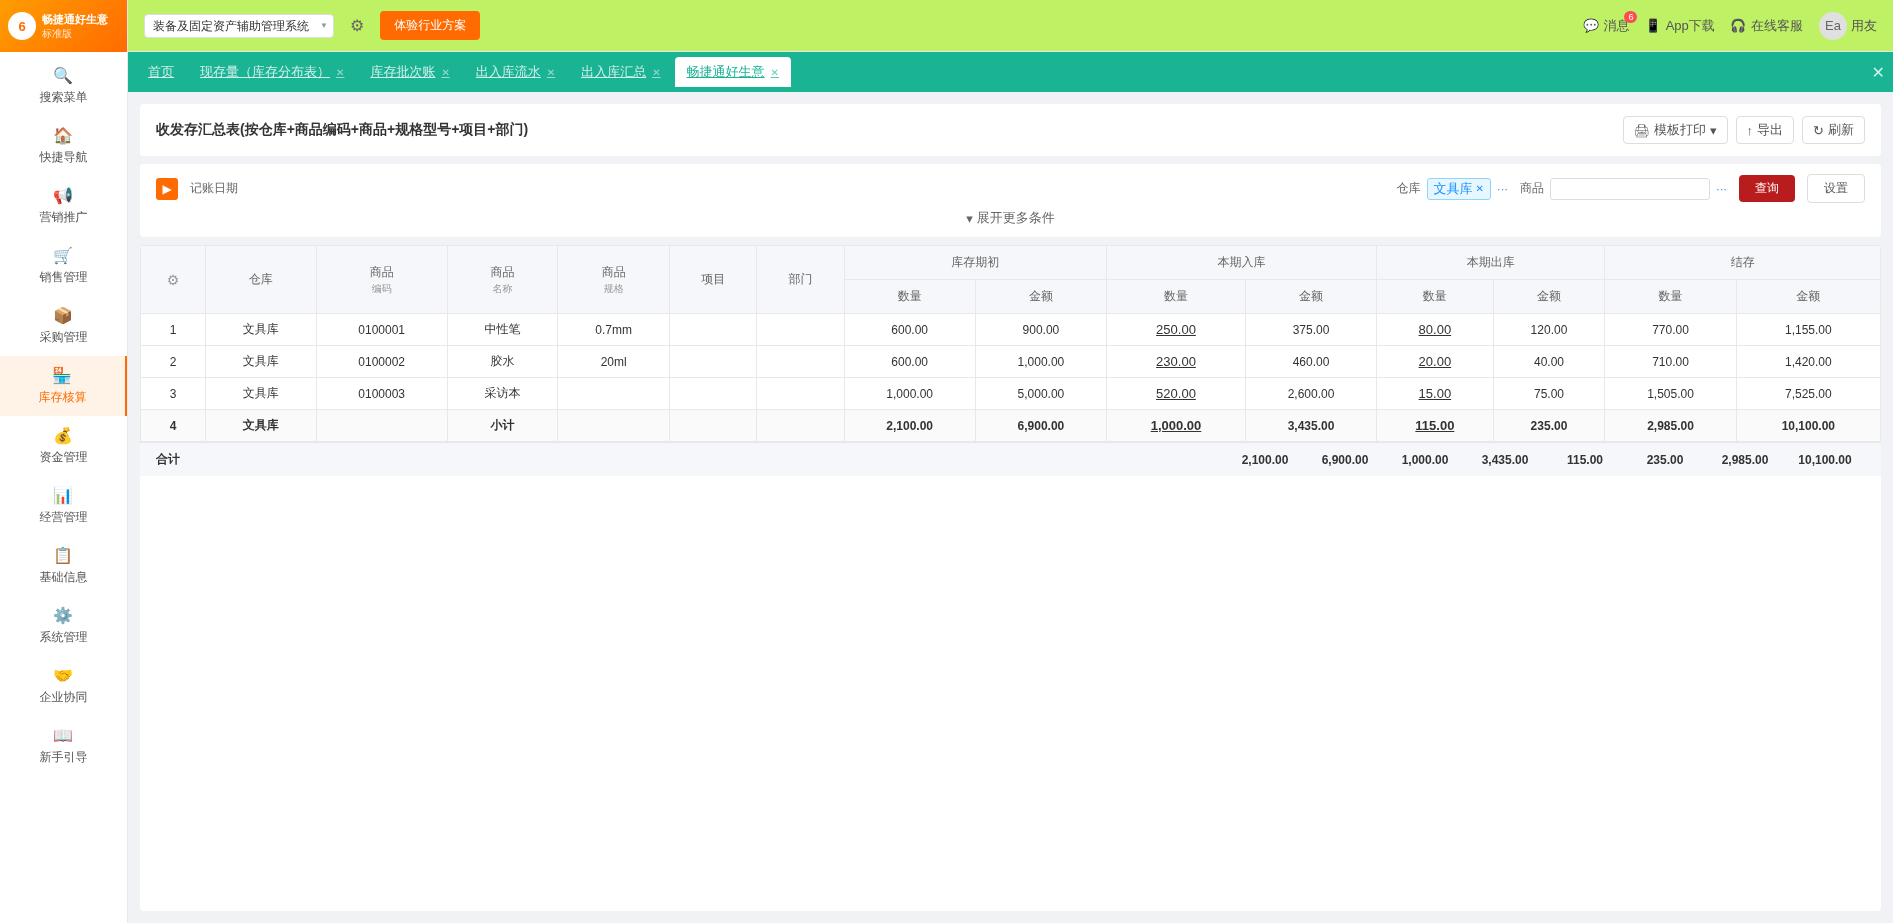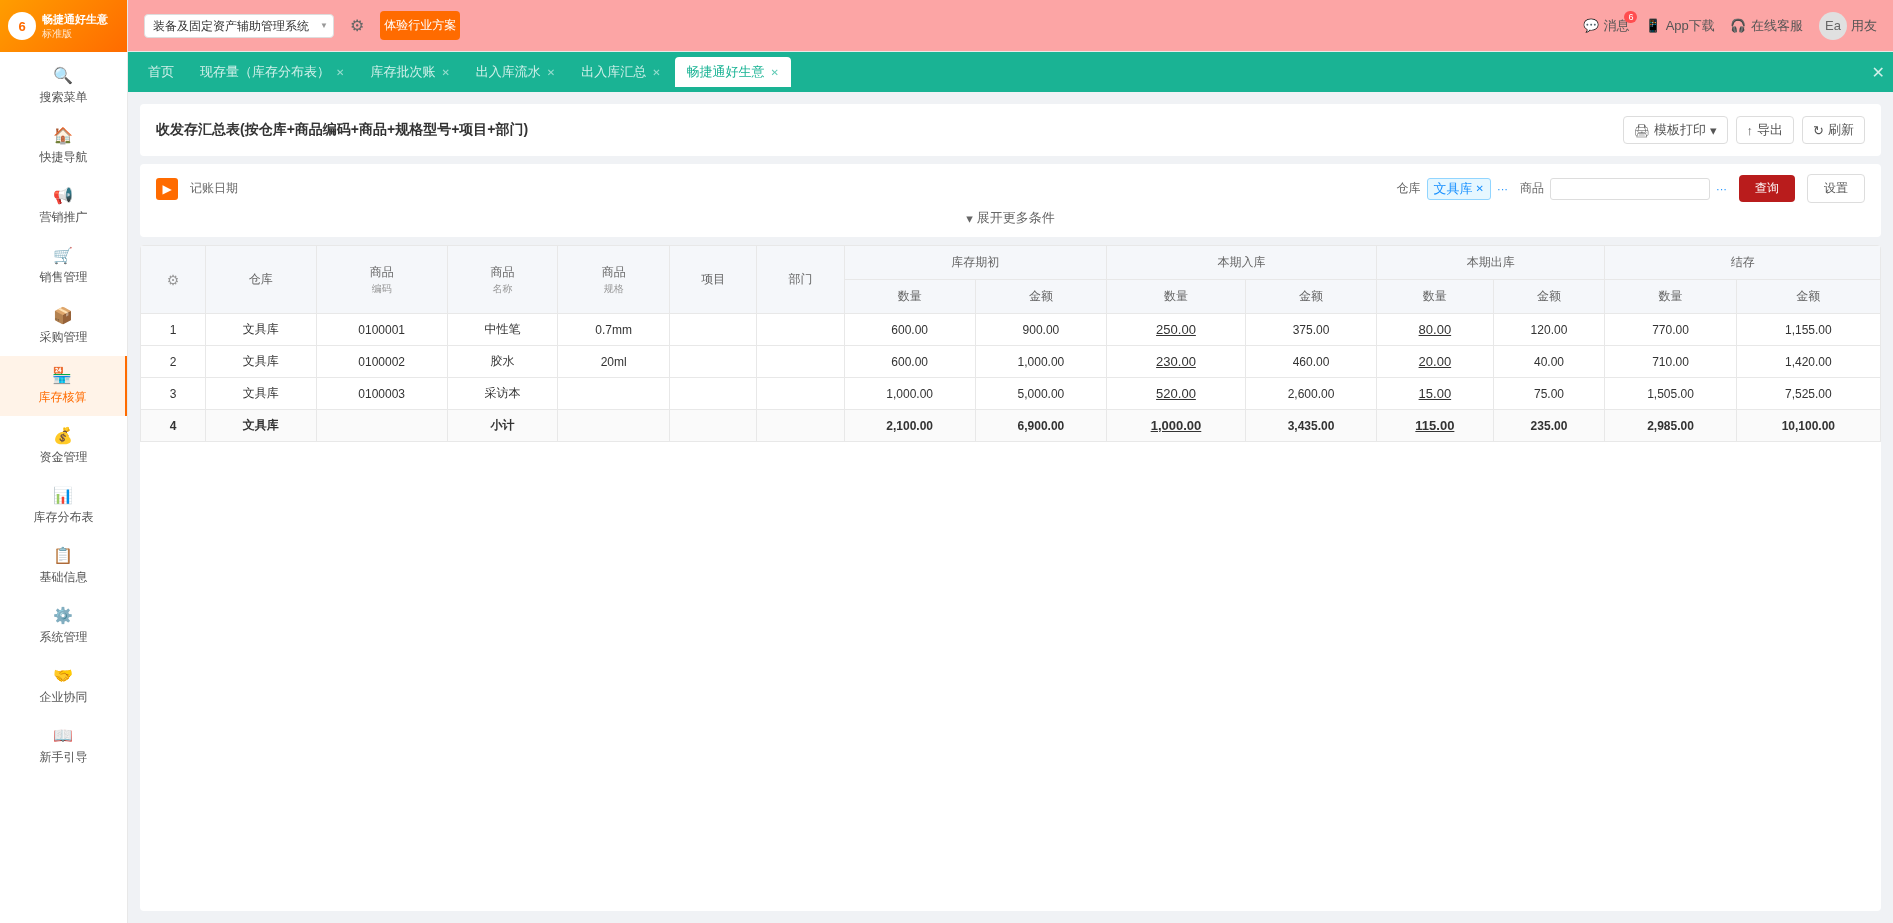--- a/index.html
+++ b/index.html
@@ -12,34 +12,34 @@
     .sidebar-nav { flex: 1; overflow-y: auto; padding: 4px 0; }
     .sidebar-item { display: flex; flex-direction: column; align-items: center; padding: 10px 8px; cursor: pointer; color: #555; gap: 4px; }
     .sidebar-item.active { background: #fff3e8; color: #ff6b00; border-right: 2px solid #ff6b00; }
     .sidebar-item-icon { font-size: 16px; }
     .sidebar-item-label { font-size: 12px; text-align: center; }
 
     
     .main { flex: 1; display: flex; flex-direction: column; overflow: hidden; }
 
     
-    .topbar { height: 52px; background: #fca5a5; border-bottom: 1px solid #e8e8e8; display: flex; align-items: center; padding: 0 16px; gap: 12px; }
+    .topbar { height: 52px; background: #bef264; border-bottom: 1px solid #e8e8e8; display: flex; align-items: center; padding: 0 16px; gap: 12px; }
     .topbar-system-select { border: 1px solid #ddd; border-radius: 4px; padding: 4px 24px 4px 8px; color: #333; font-size: 12px; background: #fff; cursor: pointer; appearance: none; position: relative; }
     .topbar-select-wrap { position: relative; display: flex; align-items: center; }
     .topbar-select-wrap::after { content: '▼'; position: absolute; right: 6px; font-size: 8px; color: #999; pointer-events: none; }
-    .topbar-btn { background: #ff6b00; color: #fff; border: none; border-radius: 4px; padding: 6px 4px; cursor: pointer; font-size: 12px; }
+    .topbar-btn { background: #ff6b00; color: #fff; border: none; border-radius: 4px; padding: 6px 14px; cursor: pointer; font-size: 12px; }
     .topbar-gear { color: #666; cursor: pointer; font-size: 16px; padding: 4px; }
     .topbar-right { display: flex; align-items: center; gap: 16px; margin-left: auto; }
     .topbar-icon-item { display: flex; align-items: center; gap: 4px; color: #555; cursor: pointer; font-size: 12px; position: relative; }
     .topbar-badge { background: #ff4d4f; color: #fff; font-size: 9px; border-radius: 8px; padding: 1px 4px; position: absolute; top: -6px; right: -8px; }
     .topbar-avatar { width: 28px; height: 28px; background: #e0e0e0; border-radius: 50%; display: flex; align-items: center; justify-content: center; font-size: 11px; color: #666; }
 
     
     .tabs { background: #1ab394; display: flex; align-items: center; height: 40px; padding: 0 8px; gap: 2px; overflow: hidden; }
-    .tab { display: flex; align-items: center; gap: 4px; padding: 6px 12px; cursor: pointer; color: rgba(255,255,255,0.8); border-radius: 4px 4px 0 0; font-size: 12px; white-space: nowrap; }
+    .tab { display: flex; align-items: center; gap: 4px; padding: 6px 12px; cursor: pointer; color: rgba(255,255,255,0.8); border-radius: 4px 4px 0 0; font-size: 12px; white-space: nowrap; text-decoration: underline; }
     .tab.active { background: #fff; color: #1ab394; border-radius: 4px 4px 0 0; }
     .tab-close { font-size: 10px; color: inherit; opacity: 0.7; margin-left: 2px; cursor: pointer; }
     .tabs-close-all { margin-left: auto; color: rgba(255,255,255,0.8); cursor: pointer; font-size: 16px; }
 
     
     .content { flex: 1; background: #f0f2f5; overflow: auto; padding: 12px; display: flex; flex-direction: column; gap: 8px; }
 
     
     .page-header { background: #fff; padding: 12px 16px; border-radius: 4px; display: flex; align-items: center; justify-content: space-between; }
     .page-title { font-size: 14px; font-weight: bold; color: #333; }
@@ -128,21 +128,21 @@
       <div class="sidebar-item active">
     <span class="sidebar-item-icon">🏪</span>
     <span class="sidebar-item-label">库存核算</span>
   </div>
       <div class="sidebar-item">
     <span class="sidebar-item-icon">💰</span>
     <span class="sidebar-item-label">资金管理</span>
   </div>
       <div class="sidebar-item">
     <span class="sidebar-item-icon">📊</span>
-    <span class="sidebar-item-label">库存分布表</span>
+    <span class="sidebar-item-label">经营管理</span>
   </div>
       <div class="sidebar-item">
     <span class="sidebar-item-icon">📋</span>
     <span class="sidebar-item-label">基础信息</span>
   </div>
       <div class="sidebar-item">
     <span class="sidebar-item-icon">⚙️</span>
     <span class="sidebar-item-label">系统管理</span>
   </div>
       <div class="sidebar-item">
@@ -360,15 +360,28 @@
     <td><span class="underline">1,000.00</span></td>
     <td>3,435.00</td>
     <td><span class="underline">115.00</span></td>
     <td>235.00</td>
     <td>2,985.00</td>
     <td>10,100.00</td>
   </tr>
           </tbody>
       </table>
 
+      <div class="table-footer">
+        <span class="footer-label" style="min-width:520px;">合计</span>
+        <div class="footer-values">
+          <span class="footer-cell">2,100.00</span>
+          <span class="footer-cell">6,900.00</span>
+          <span class="footer-cell">1,000.00</span>
+          <span class="footer-cell">3,435.00</span>
+          <span class="footer-cell">115.00</span>
+          <span class="footer-cell">235.00</span>
+          <span class="footer-cell">2,985.00</span>
+          <span class="footer-cell">10,100.00</span>
+        </div>
+      </div>
     </div>
   </div>
 </div>
 
 </body></html>

